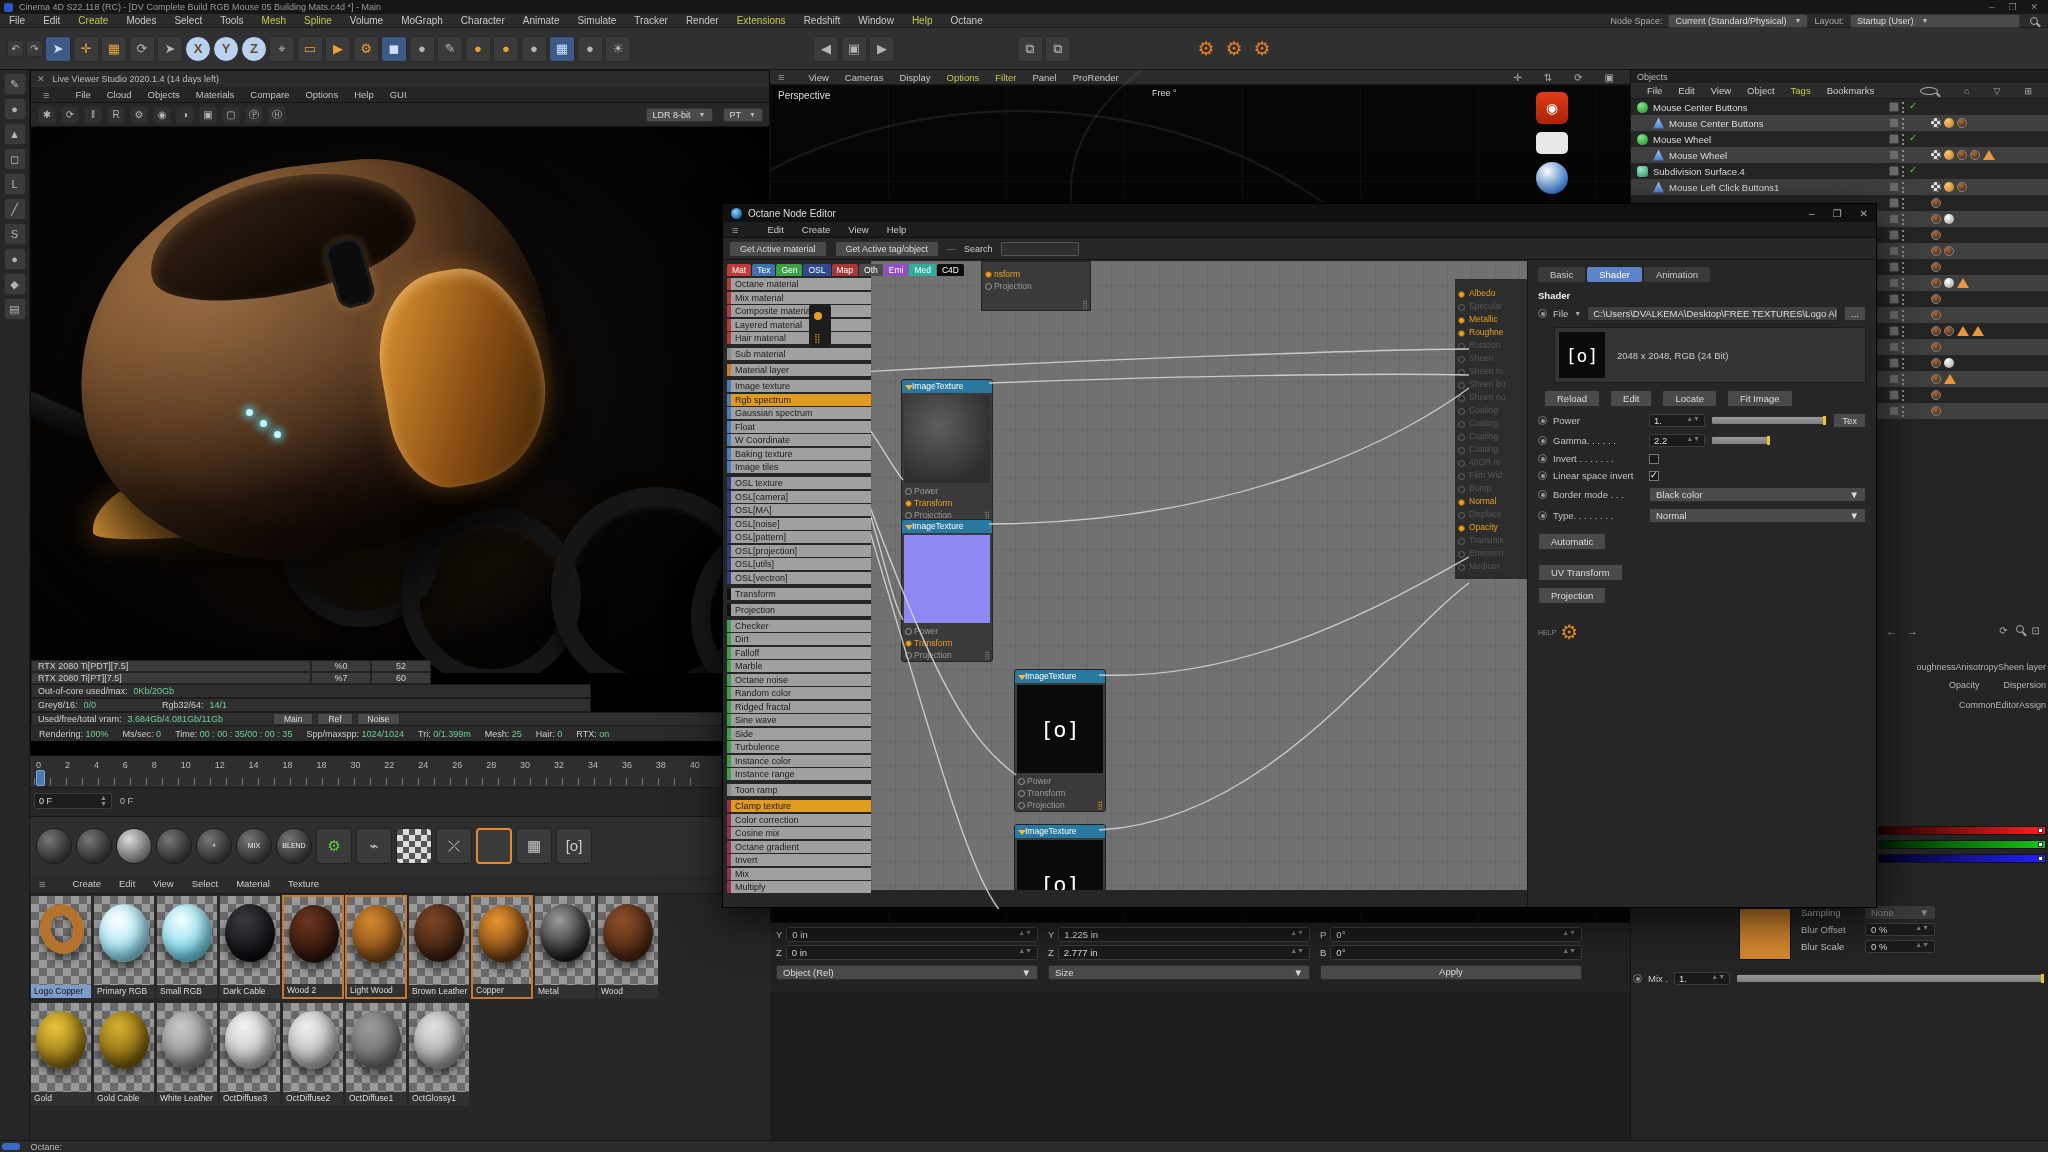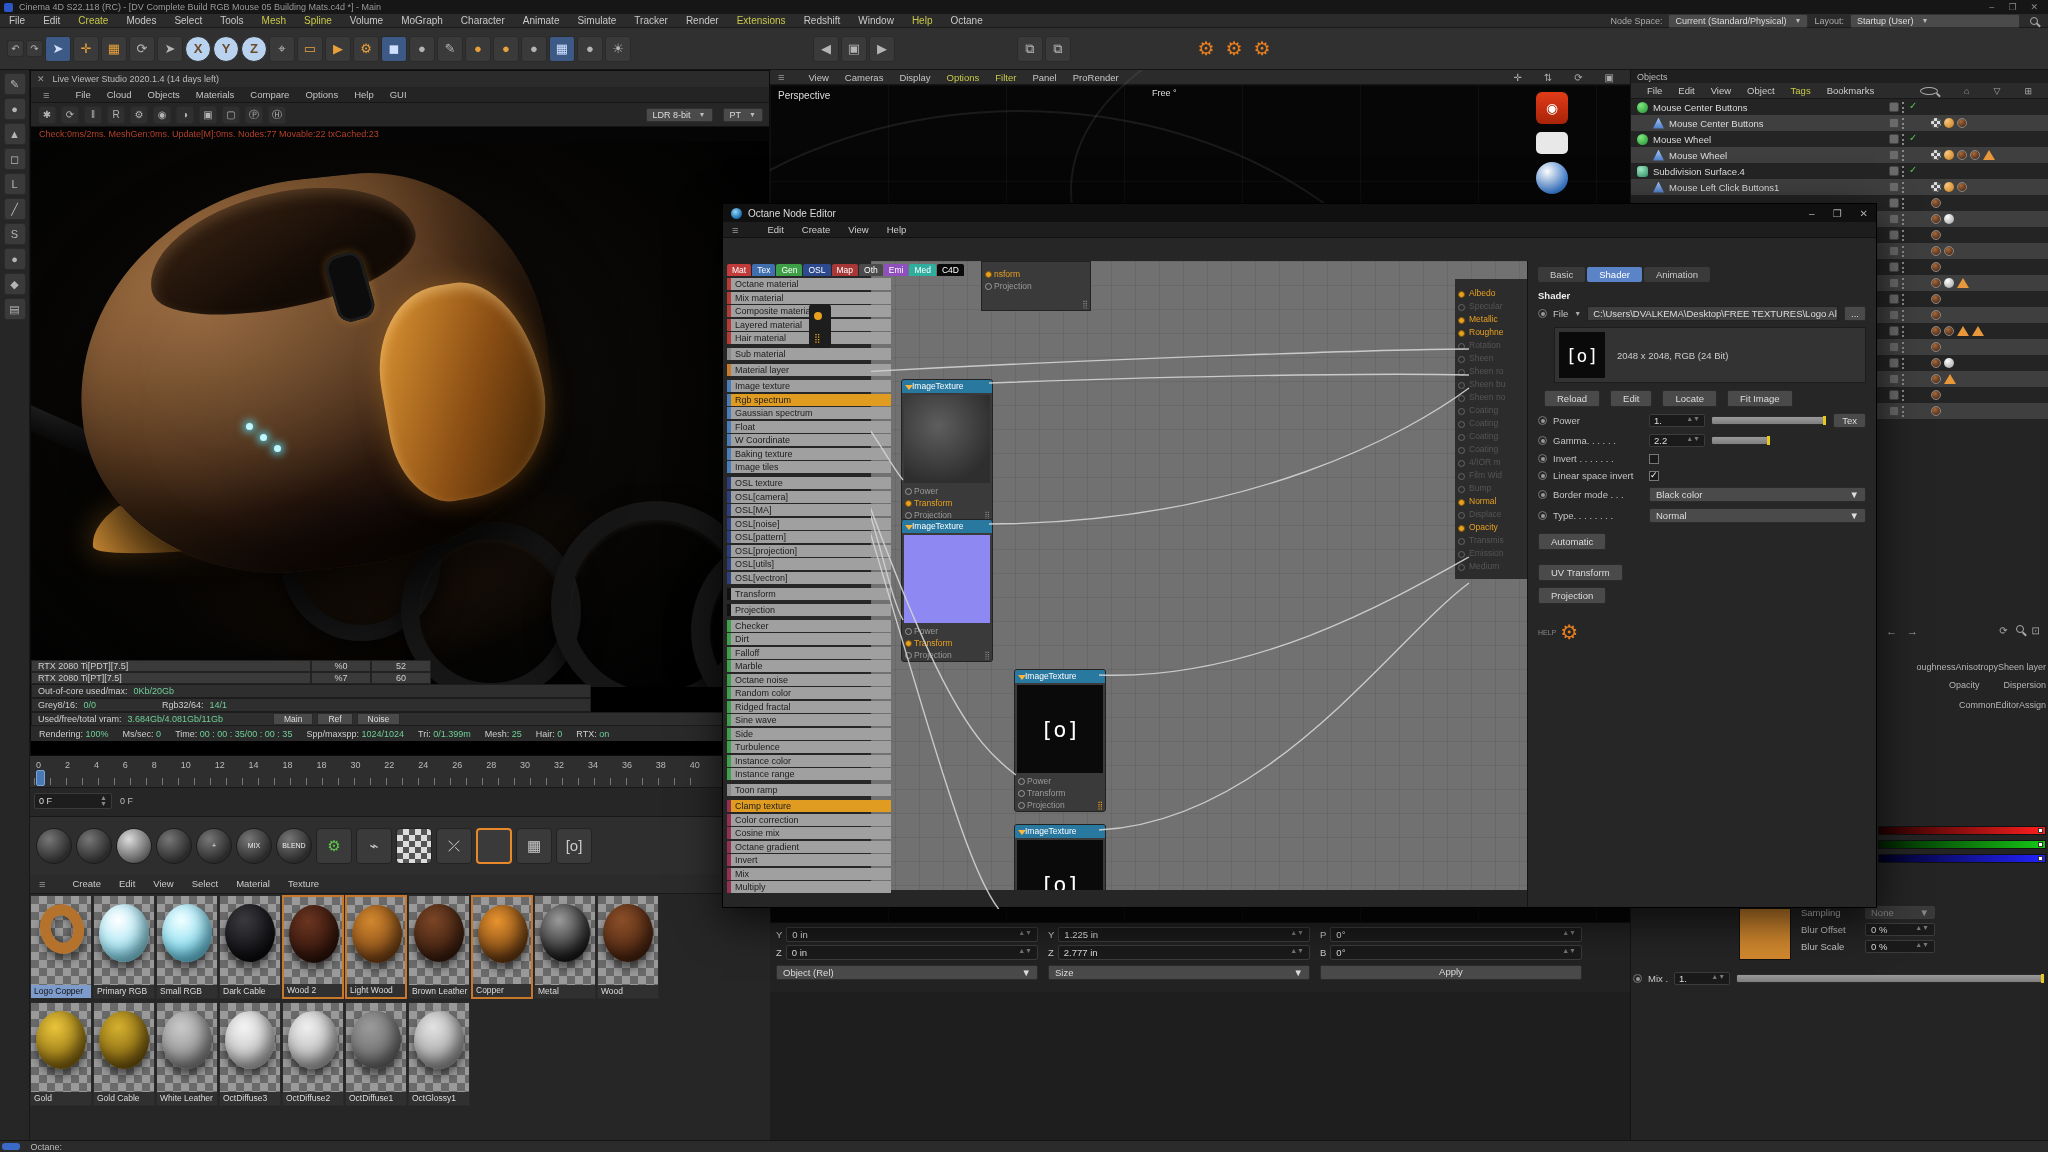--- a/index.html
+++ b/index.html
@@ -187,21 +187,21 @@
   #newc { margin-left:auto; display:flex; gap:18px; color:#aaa; font-size:10px; }
   #nemenu { height:16px; background:#1d1d1d; display:flex; align-items:center; font-size:9.5px; gap:2px; border-bottom:1px solid #101010; }
   #nemenu span { padding:0 9px; }
   #nebtns { height:22px; background:#262626; display:flex; align-items:center; gap:8px; padding:0 6px; border-bottom:1px solid #141414; font-size:9px; }
   .nebtn { background:#4a4a4a; border:1px solid #2a2a2a; border-radius:2px; padding:2px 10px; color:#ddd; }
   #nesearch { width:78px; height:14px; background:#2e2e2e; border:1px solid #555; border-radius:2px; color:#ddd; font-size:9px; padding:0 4px; }
 
   #netabs { position:absolute; left:4px; top:60px; display:flex; gap:1px; z-index:6; }
   .netab { font-size:8.5px; color:#fff; padding:1px 5px; border-radius:2px 2px 0 0; }
 
-  #nelist { position:absolute; left:4px; top:74px; width:164px; bottom:4px; overflow:hidden; z-index:5; }
+  #nelist { position:absolute; left:4px; top:74px; width:144px; bottom:4px; overflow:hidden; z-index:5; }
   .nitem { height:12px; margin-bottom:1.5px; background:#a0a0a0; color:#1c1c1c; font-size:9px; line-height:12px; padding-left:8px; position:relative; white-space:nowrap; }
   .nitem::before { content:''; position:absolute; left:0; top:0; bottom:0; width:4px; background:var(--bar,#777); }
   .nitem.sel { background:#e09c20; }
   .nitem.gap { margin-top:4px; }
 
   #necanvas { position:absolute; left:148px; top:57px; width:658px; bottom:17px; background:#717171;
      background-image:linear-gradient(rgba(0,0,0,.07) 1px, transparent 1px), linear-gradient(90deg, rgba(0,0,0,.07) 1px, transparent 1px);
      background-size:24px 24px; overflow:hidden; }
   #newires { position:absolute; left:148px; top:57px; width:658px; height:648px; pointer-events:none; z-index:7; }
 
@@ -407,23 +407,20 @@
         <span class="dd">
             <span>LDR 8-bit</span>
             <span class="car">▼</span>
           </span>
         <span class="dd">
             <span>PT</span>
             <span class="car">▼</span>
           </span>
       </span>
     </div>
-    <div id="lvstatus">
-        <span>Check:0ms/2ms. MeshGen:0ms. Update[M]:0ms. Nodes:77 Movable:22 txCached:23</span>
-      </div>
 
     <div id="render">
       <div class="glow"></div>
       <div class="ring" style="left:250px;top:340px;width:160px;height:160px"></div>
       <div class="ring" style="left:370px;top:380px;width:180px;height:180px;border-width:18px"></div>
       <div class="ring" style="left:520px;top:360px;width:210px;height:210px;border-width:19px"></div>
       <div class="ring" style="left:660px;top:390px;width:200px;height:200px;border-width:19px"></div>
       <div id="tail"></div>
       <div id="goldstrip"></div>
       <div id="mousebody"></div>
@@ -1137,20 +1134,27 @@
     </div>
     <div id="nemenu">
       <span class="burger">≡</span>
       <span style="display:flex">
 
       <span>Edit</span>
           <span>Create</span>
           <span>View</span>
           <span>Help</span>
         </span>
+    </div>
+    <div id="nebtns">
+      <span class="nebtn">Get Active material</span>
+      <span class="nebtn">Get Active tag/object</span>
+      <span style="color:#777">—</span>
+      <span>Search</span>
+      <input id="nesearch" style="">
     </div>
 
     <div id="necanvas">
 
       <div id="fragnode">
         <div class="nepin on" style="margin-top:6px">nsform</div>
         <div class="nepin">Projection</div>
         <span class="negrip">⣿</span>
       </div>
 

